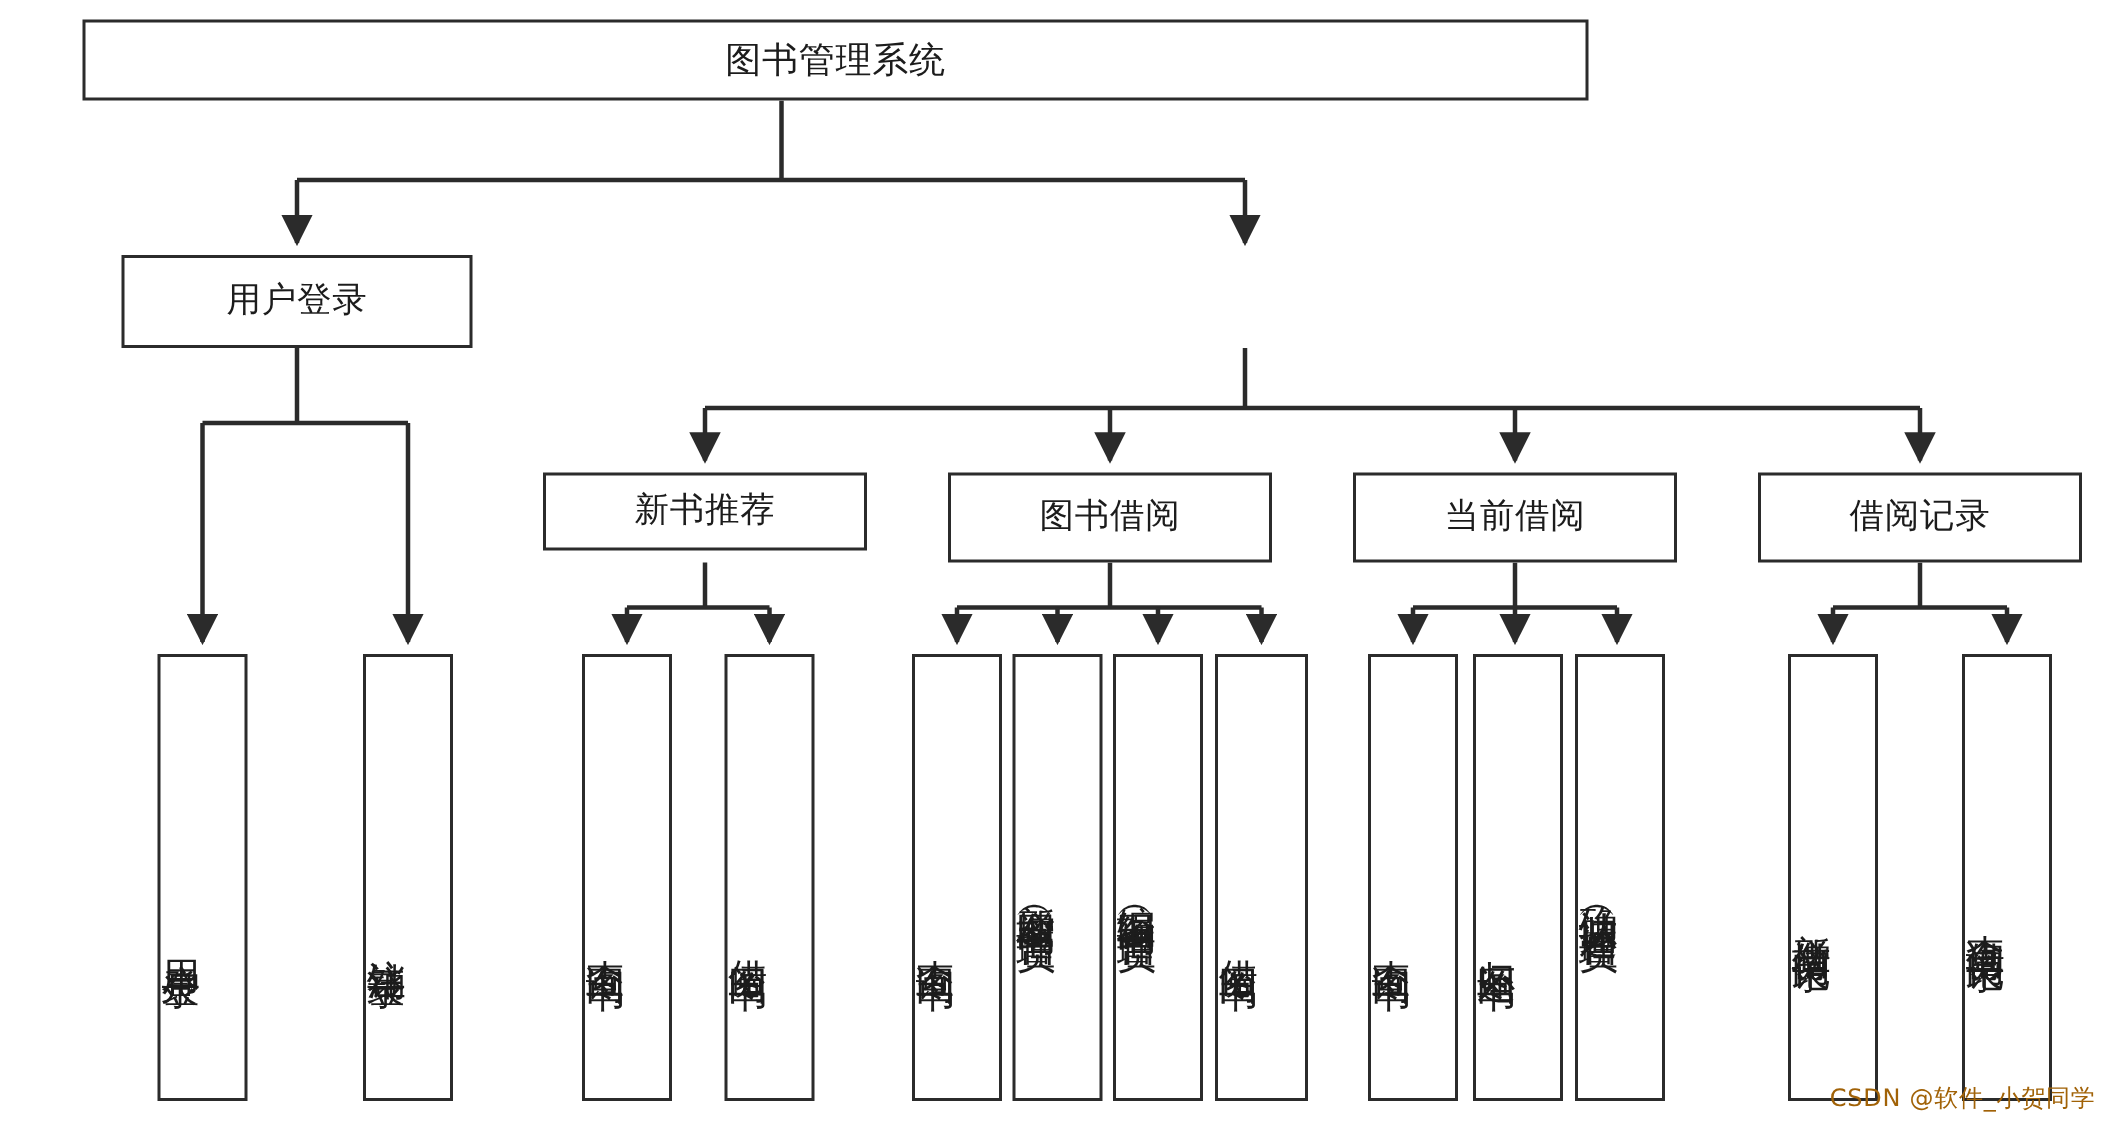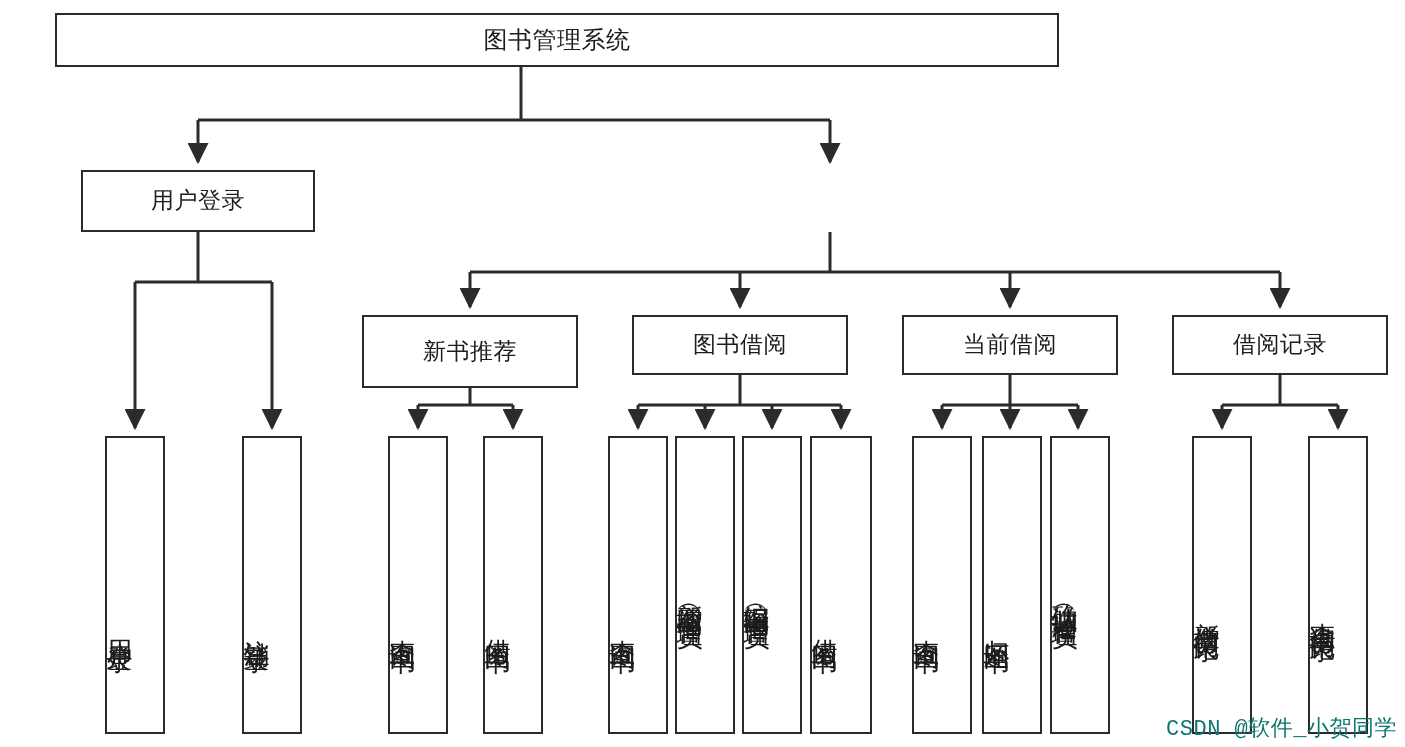--- a/index.html
+++ b/index.html
@@ -66,26 +66,25 @@
   .node.vert.mid-pad {
     padding-top: 52px;
   }
   .node.vert.small-pad {
     padding-top: 22px;
   }
   #watermark {
     position: absolute;
     right: 8px;
     bottom: 4px;
-    font-size: 22px;
-    color: #0f766e;
+    font-size: 16px;
+    color: #a16207;
     letter-spacing: 0.5px;
     white-space: nowrap;
     pointer-events: none;
-    font-family: Liberation Mono, monospace;
   }
 </style>
 </head>
 <body>
 
 <div id="canvas">
 
   <svg id="edges" viewBox="0 0 1405 747" xmlns="http://www.w3.org/2000/svg">
     <defs>
       <marker id="arrow" viewBox="0 0 10 10" refX="9" refY="5" markerWidth="7" markerHeight="7" orient="auto-start-reverse">
@@ -137,21 +136,21 @@
   </svg>
 
   <div class="node horiz root" style="left:19px; top:13px; width:1004px; height:54px;margin-left:36px;">
     <span class="lbl">图书管理系统</span>
   </div>
 
   <div class="node horiz" style="left:81px; top:170px; width:234px; height:62px;">
     <span class="lbl">用户登录</span>
   </div>
 
-  <div class="node horiz" style="left:362px; top:315px; width:216px; height:73px;">
+  <div class="node horiz" style="left:362px; top:315px; width:216px; height:52px;">
     <span class="lbl">新书推荐</span>
   </div>
   <div class="node horiz" style="left:632px; top:315px; width:216px; height:60px;">
     <span class="lbl">图书借阅</span>
   </div>
   <div class="node horiz" style="left:1172px; top:315px; width:216px; height:60px;">
     <span class="lbl">借阅记录</span>
   </div>
   <div class="node horiz" style="left:902px; top:315px; width:216px; height:60px;">
     <span class="lbl">当前借阅</span>

